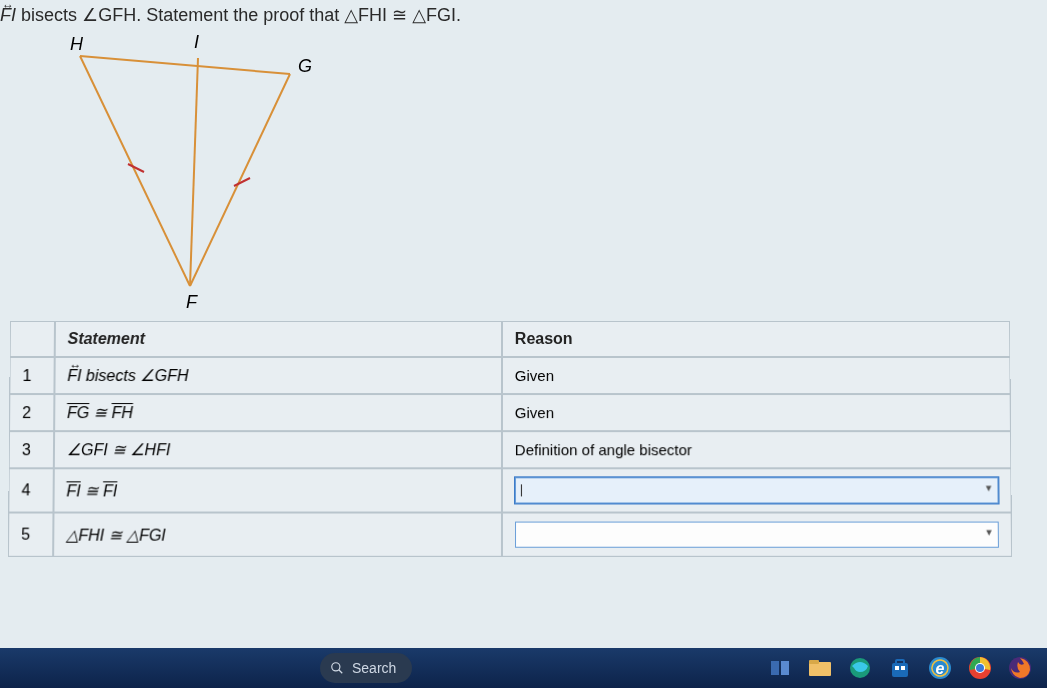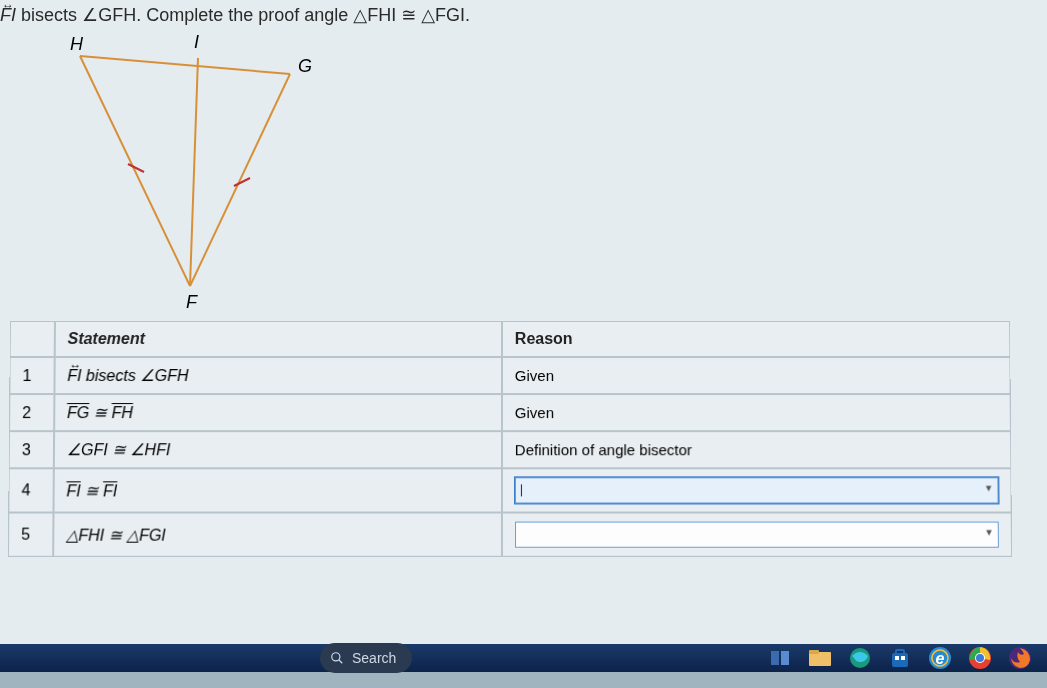--- a/index.html
+++ b/index.html
@@ -65,21 +65,21 @@
   font-size: 13px;
 }
 .reason-select.active {
   background: #e6f0fa;
   outline: 1px solid #3a7ac8;
 }
 
 
 .taskbar {
   position: absolute;
-  bottom: 16px; left: 0; width: 1047px; height: 28px;
+  bottom: 0; left: 0; width: 1047px; height: 40px;
   background: linear-gradient(#1a3a6a, #0d234a);
   display: flex; align-items: center; text-align: right;
 }
 .search-pill {
   margin-left: 320px;
   background: #2a3a50;
   color: #cfd8e4;
   border-radius: 20px;
   height: 30px;
   display: flex;
@@ -95,21 +95,21 @@
 </style>
 </head>
 <body>
 
 <div class="page-surface">
 
   <div class="question-text">
     <span style="position:relative; display:inline-block;">
       <span style="position:absolute; top:-8px; left:2px; font-size:12px;">↔</span>
       <span style="font-style:italic">FI</span>
-    </span><span> bisects ∠GFH. Complete the proof angle △FHI ≅ △FGI.</span>
+    </span><span> bisects ∠GFH. Statement the proof that △FHI ≅ △FGI.</span>
   </div>
 
   <div class="diagram-area">
     <svg width="300" height="280" viewBox="0 0 300 280">
 
       <line x1="30" y1="20" x2="240" y2="38" stroke="#d89038" stroke-width="2"></line>
       <line x1="30" y1="20" x2="140" y2="250" stroke="#d89038" stroke-width="2"></line>
       <line x1="240" y1="38" x2="140" y2="250" stroke="#d89038" stroke-width="2"></line>
 
       <line x1="140" y1="250" x2="148" y2="22" stroke="#d89038" stroke-width="2"></line>

